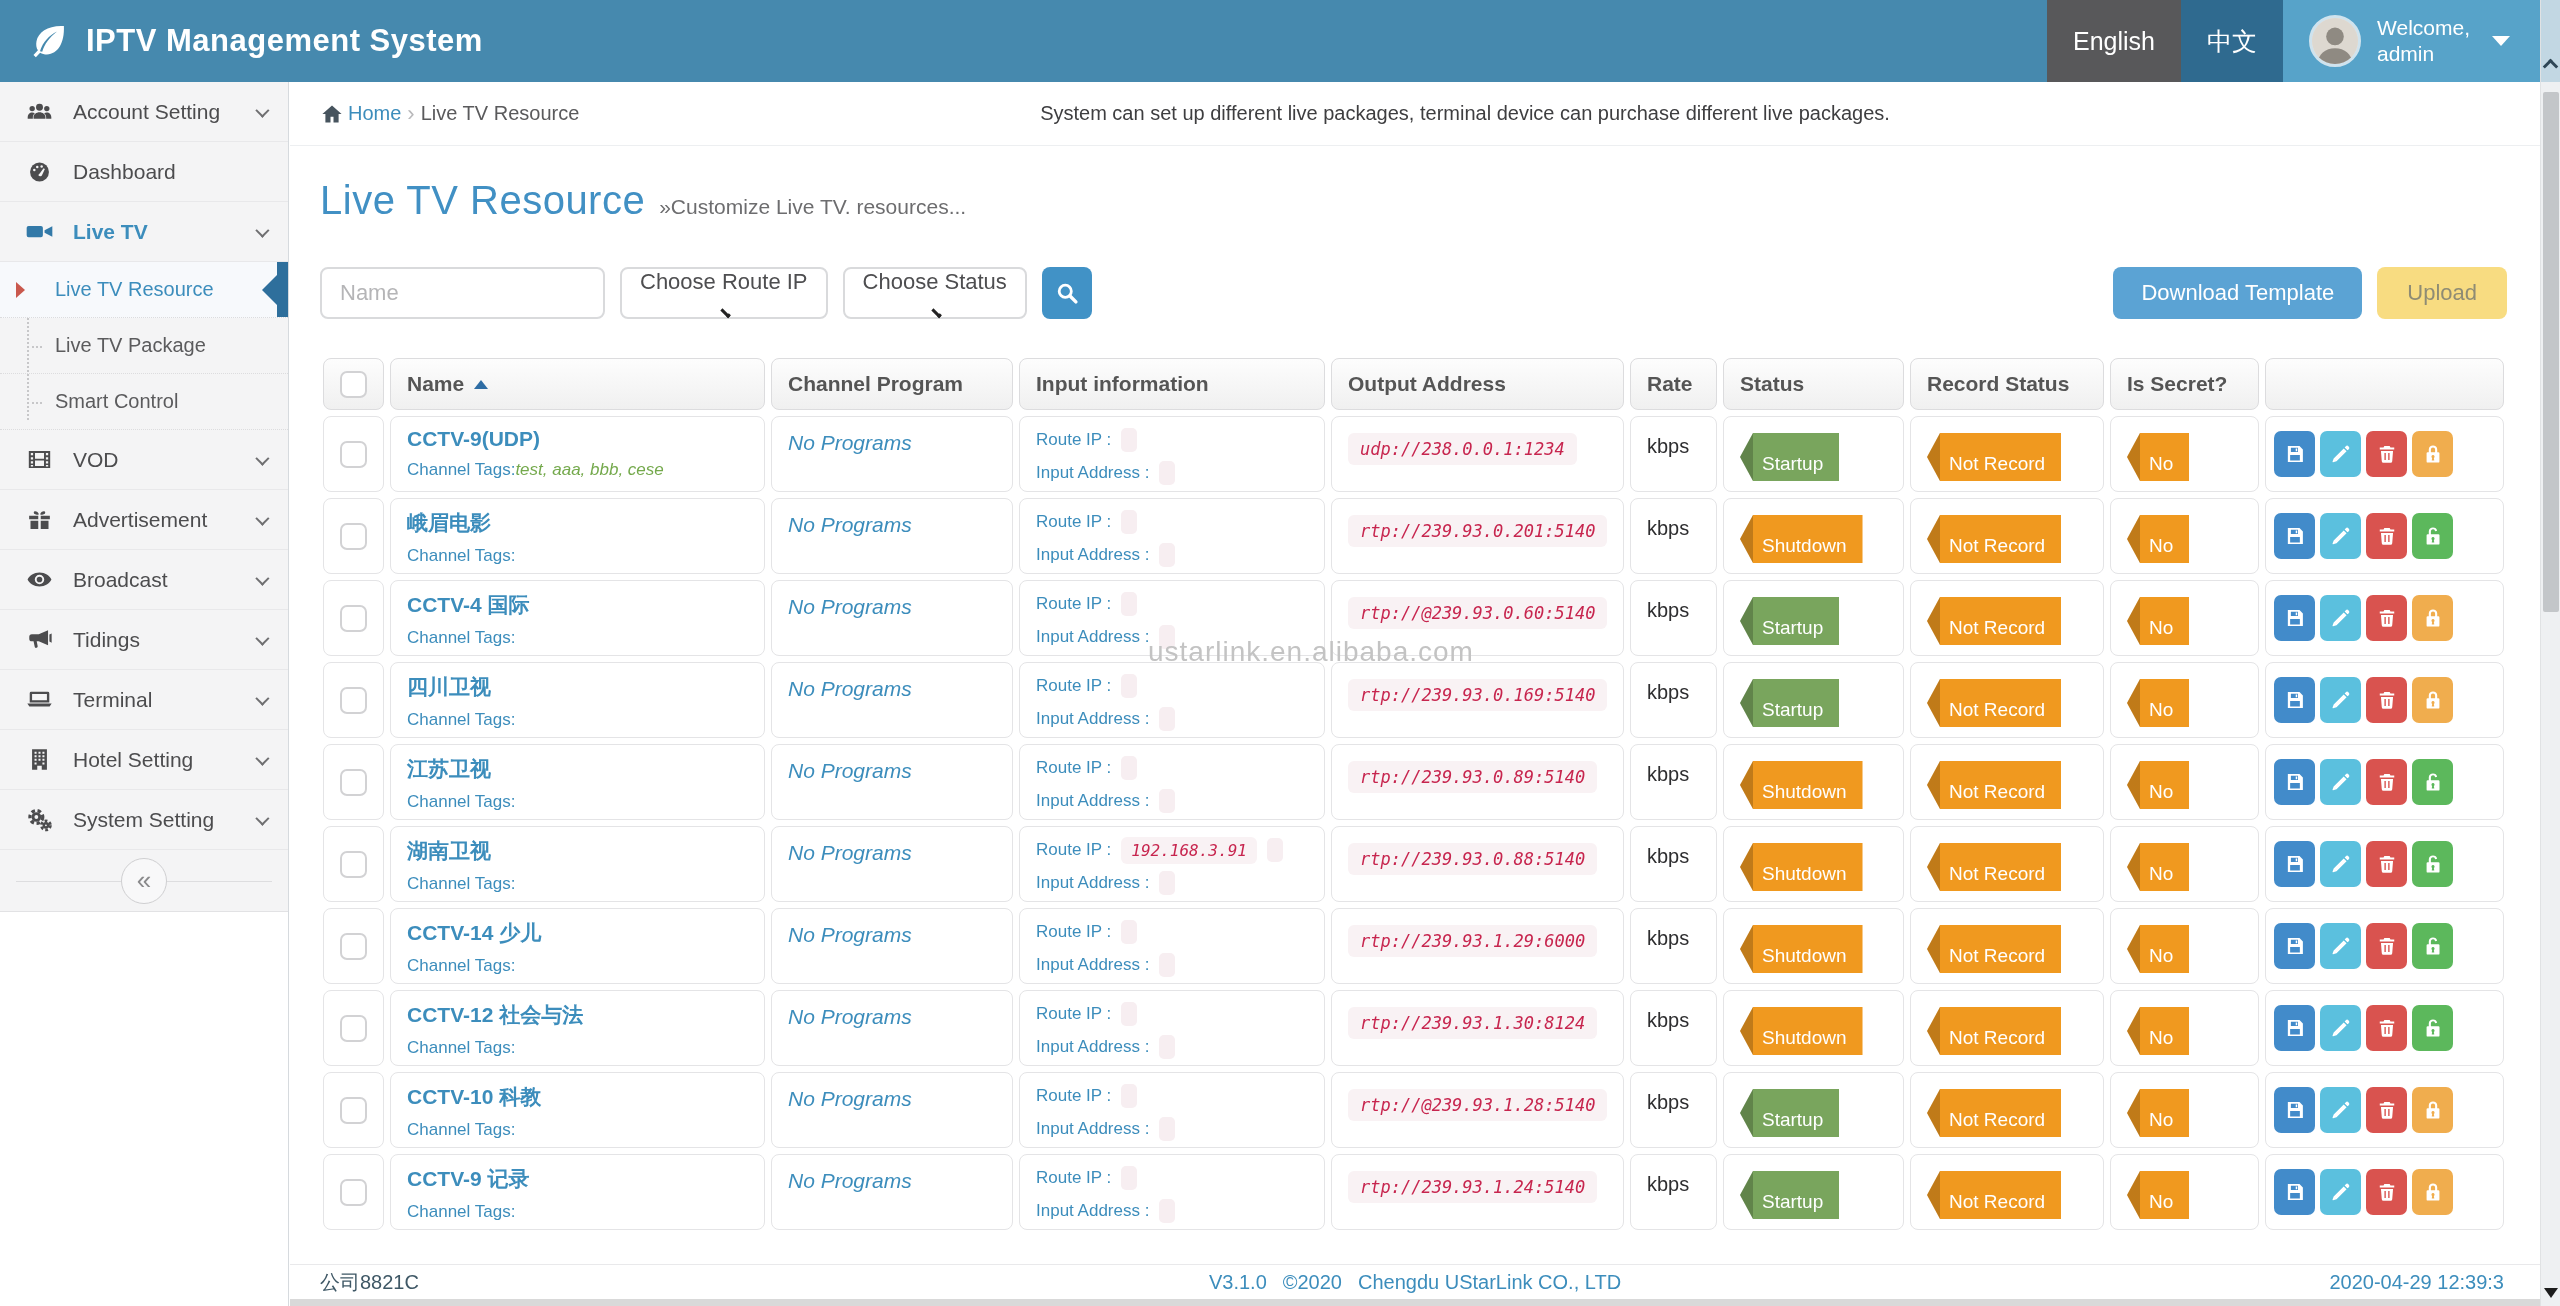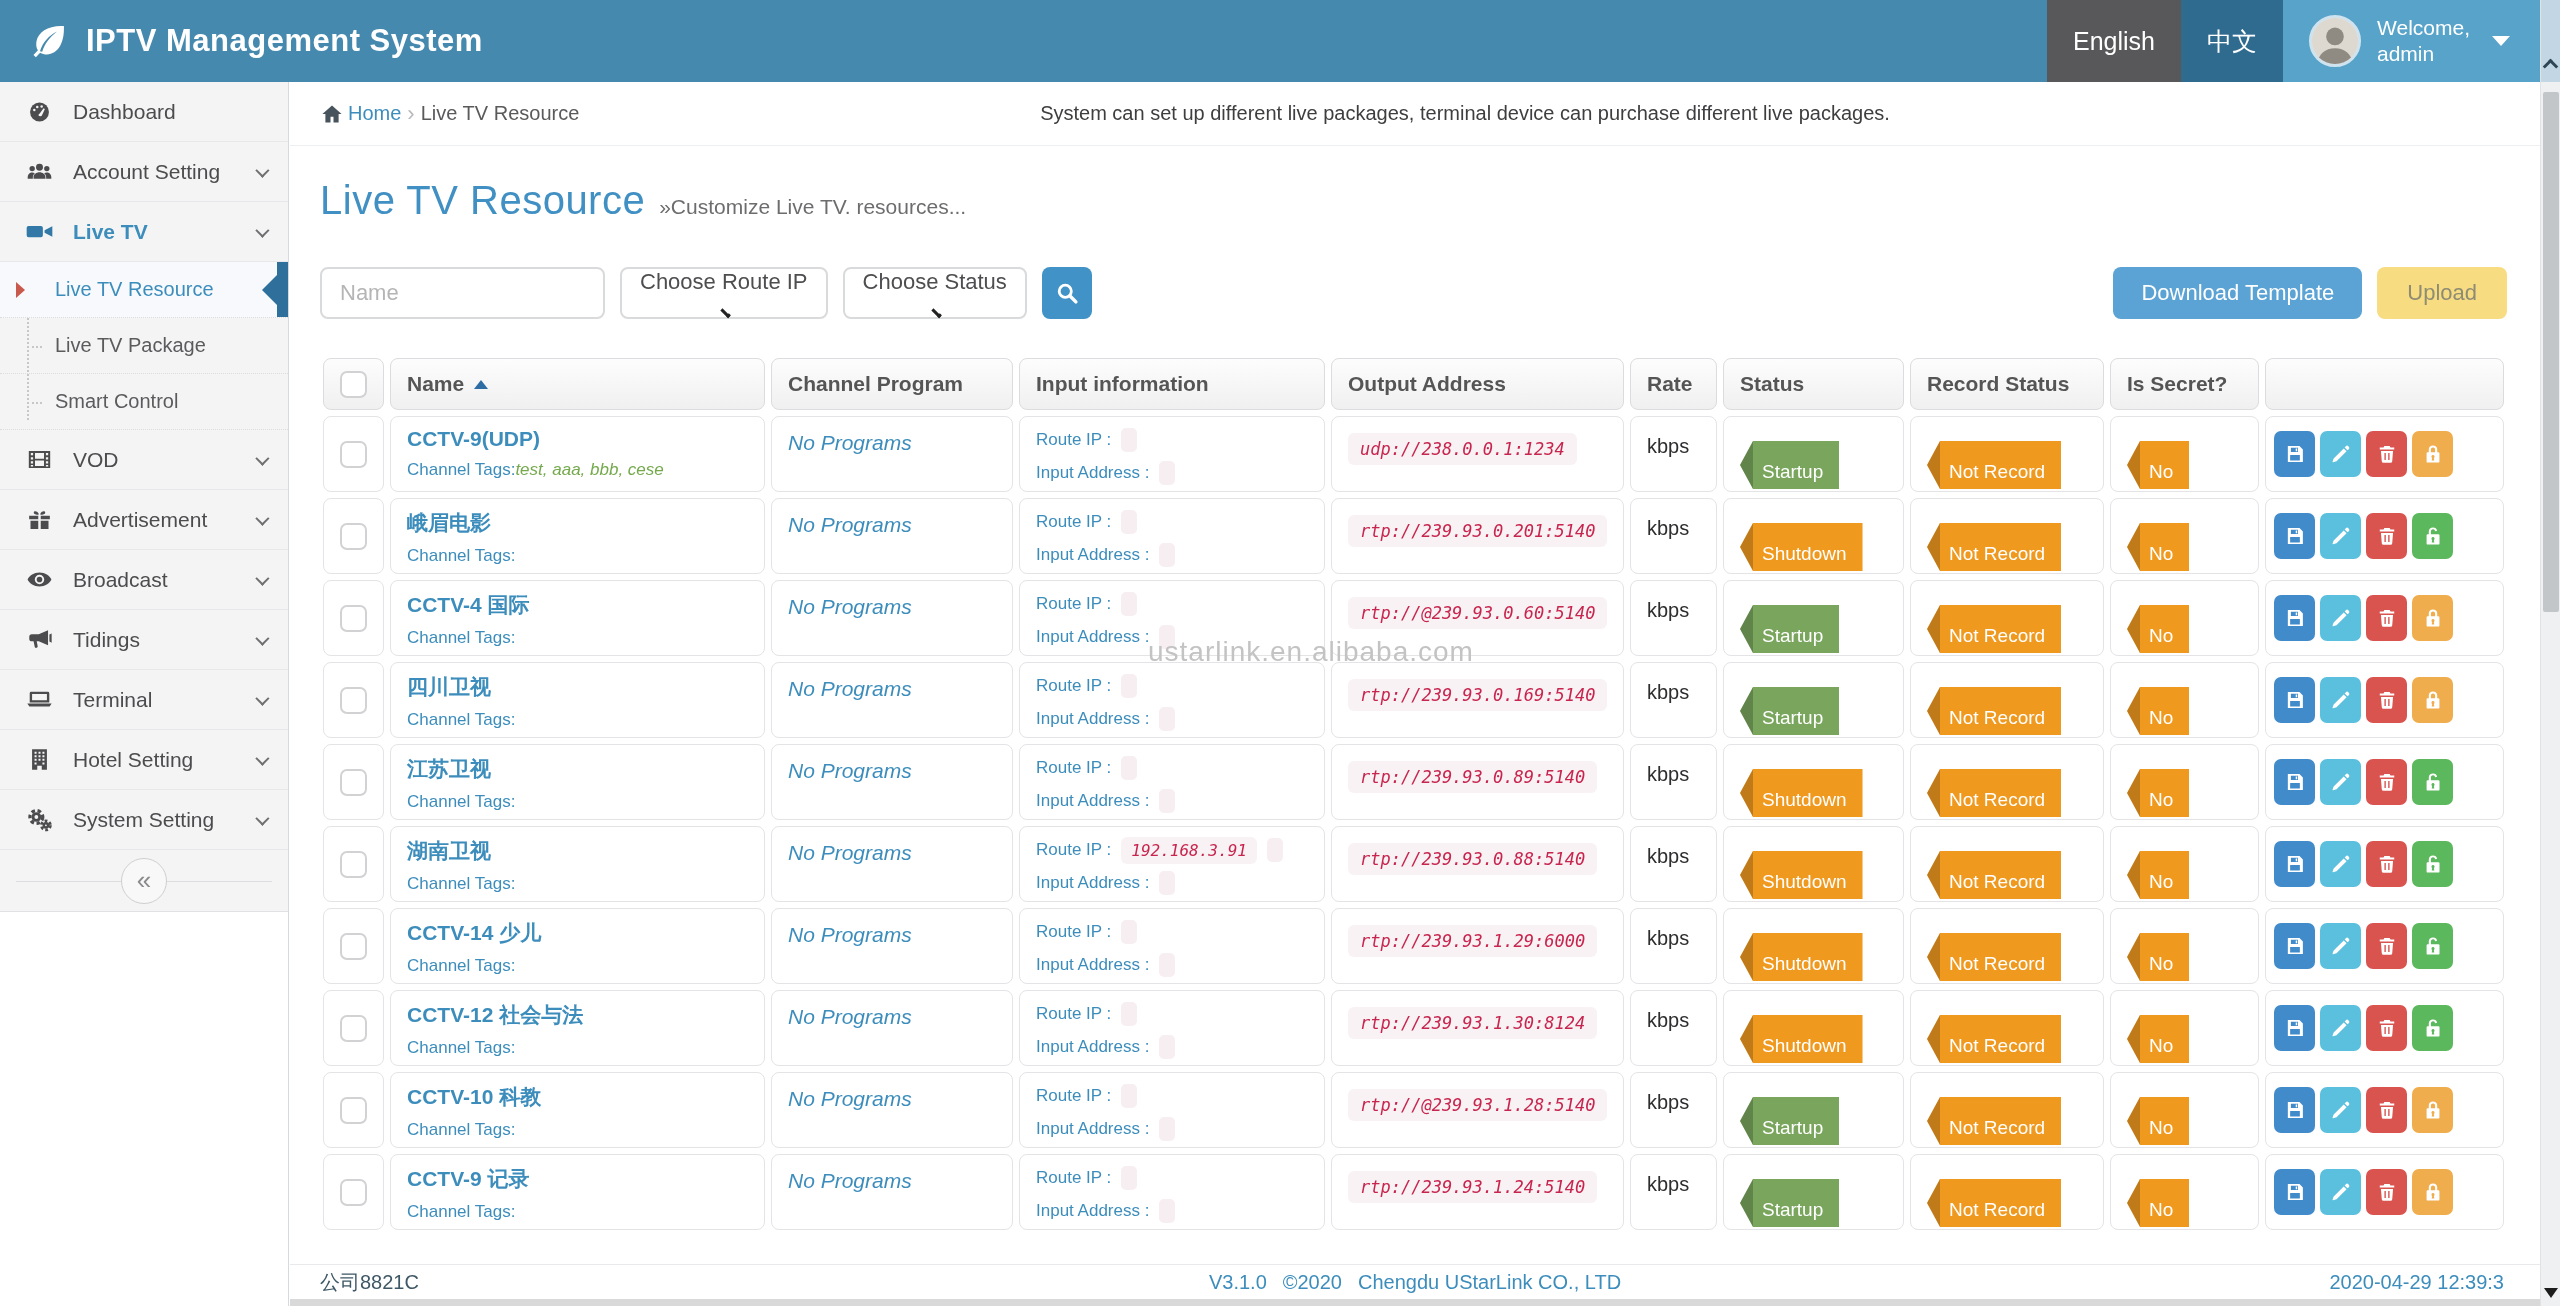--- a/index.html
+++ b/index.html
@@ -116,21 +116,21 @@
   .no-programs { color:#3c8dbc; font-style:italic; font-size:21px; display:inline-block; margin-top:4px; }
   .io-line { display:flex; align-items:center; font-size:17px; color:#3c8dbc; height:26px; white-space:nowrap; }
   .io-line + .io-line { margin-top:7px; }
   .pill { display:inline-block; width:16px; height:24px; background:#f7eef1; border-radius:5px; margin-left:10px; }
   .codeval { font-family:"DejaVu Sans Mono", monospace; font-style:italic; color:#c7254e; background:#f9f2f4;
     border-radius:6px; padding:4px 10px; font-size:16px; margin-left:10px; white-space:nowrap; }
   .addr { font-family:"DejaVu Sans Mono", monospace; font-style:italic; color:#c7254e; background:#f9f2f4;
     border-radius:6px; padding:6px 12px; font-size:17px; display:inline-block; margin-top:6px; white-space:nowrap; }
   .rate-val { font-size:20px; color:#2e2e30; display:inline-block; margin-top:8px; }
   .ribbon { display:inline-flex; align-items:center; height:48px; padding:13px 16px 0 22px; color:#fff; font-size:19px;
-    margin-top:14px; clip-path:polygon(0 50%, 13px 0, 100% 0, 100% 100%, 13px 100%);
+    margin-top:6px; clip-path:polygon(0 50%, 13px 0, 100% 0, 100% 100%, 13px 100%);
     background-image:linear-gradient(rgba(0,0,0,.2),rgba(0,0,0,.2)); background-size:13px 100%; background-repeat:no-repeat;
     white-space:nowrap; }
   .ribbon.green { background-color:#79a55d; }
   .ribbon.orange { background-color:#f0991f; }
   .td.actions { display:flex; align-items:center; gap:5px; padding:0 8px; }
   .abtn { width:41px; height:46px; border:none; border-radius:7px; color:#fff; display:flex; align-items:center;
     justify-content:center; cursor:pointer; flex:0 0 auto; }
   .abtn svg { width:22px; height:22px; }
   .abtn.save { background:#428bca; }
   .abtn.edit { background:#5bc0de; }
@@ -245,30 +245,30 @@
       </span>
       <span class="caret-down"></span>
     </div>
   </div>
 </header>
 
 <aside class="sidebar">
   <nav class="menu">
     <div class="mi">
       <svg>
-          <use href="#i-dashboard"></use>
-        </svg>
-      <span>Dashboard</span>
-    </div>
-    <div class="mi">
-      <svg>
           <use href="#i-users"></use>
         </svg>
       <span>Account Setting</span>
       <span class="chev"></span>
+    </div>
+    <div class="mi">
+      <svg>
+          <use href="#i-dashboard"></use>
+        </svg>
+      <span>Dashboard</span>
     </div>
     <div class="mi active">
       <svg>
           <use href="#i-video"></use>
         </svg>
       <span>Live TV</span>
       <span class="chev"></span>
     </div>
     <div class="submenu">
       <div class="smi active">

